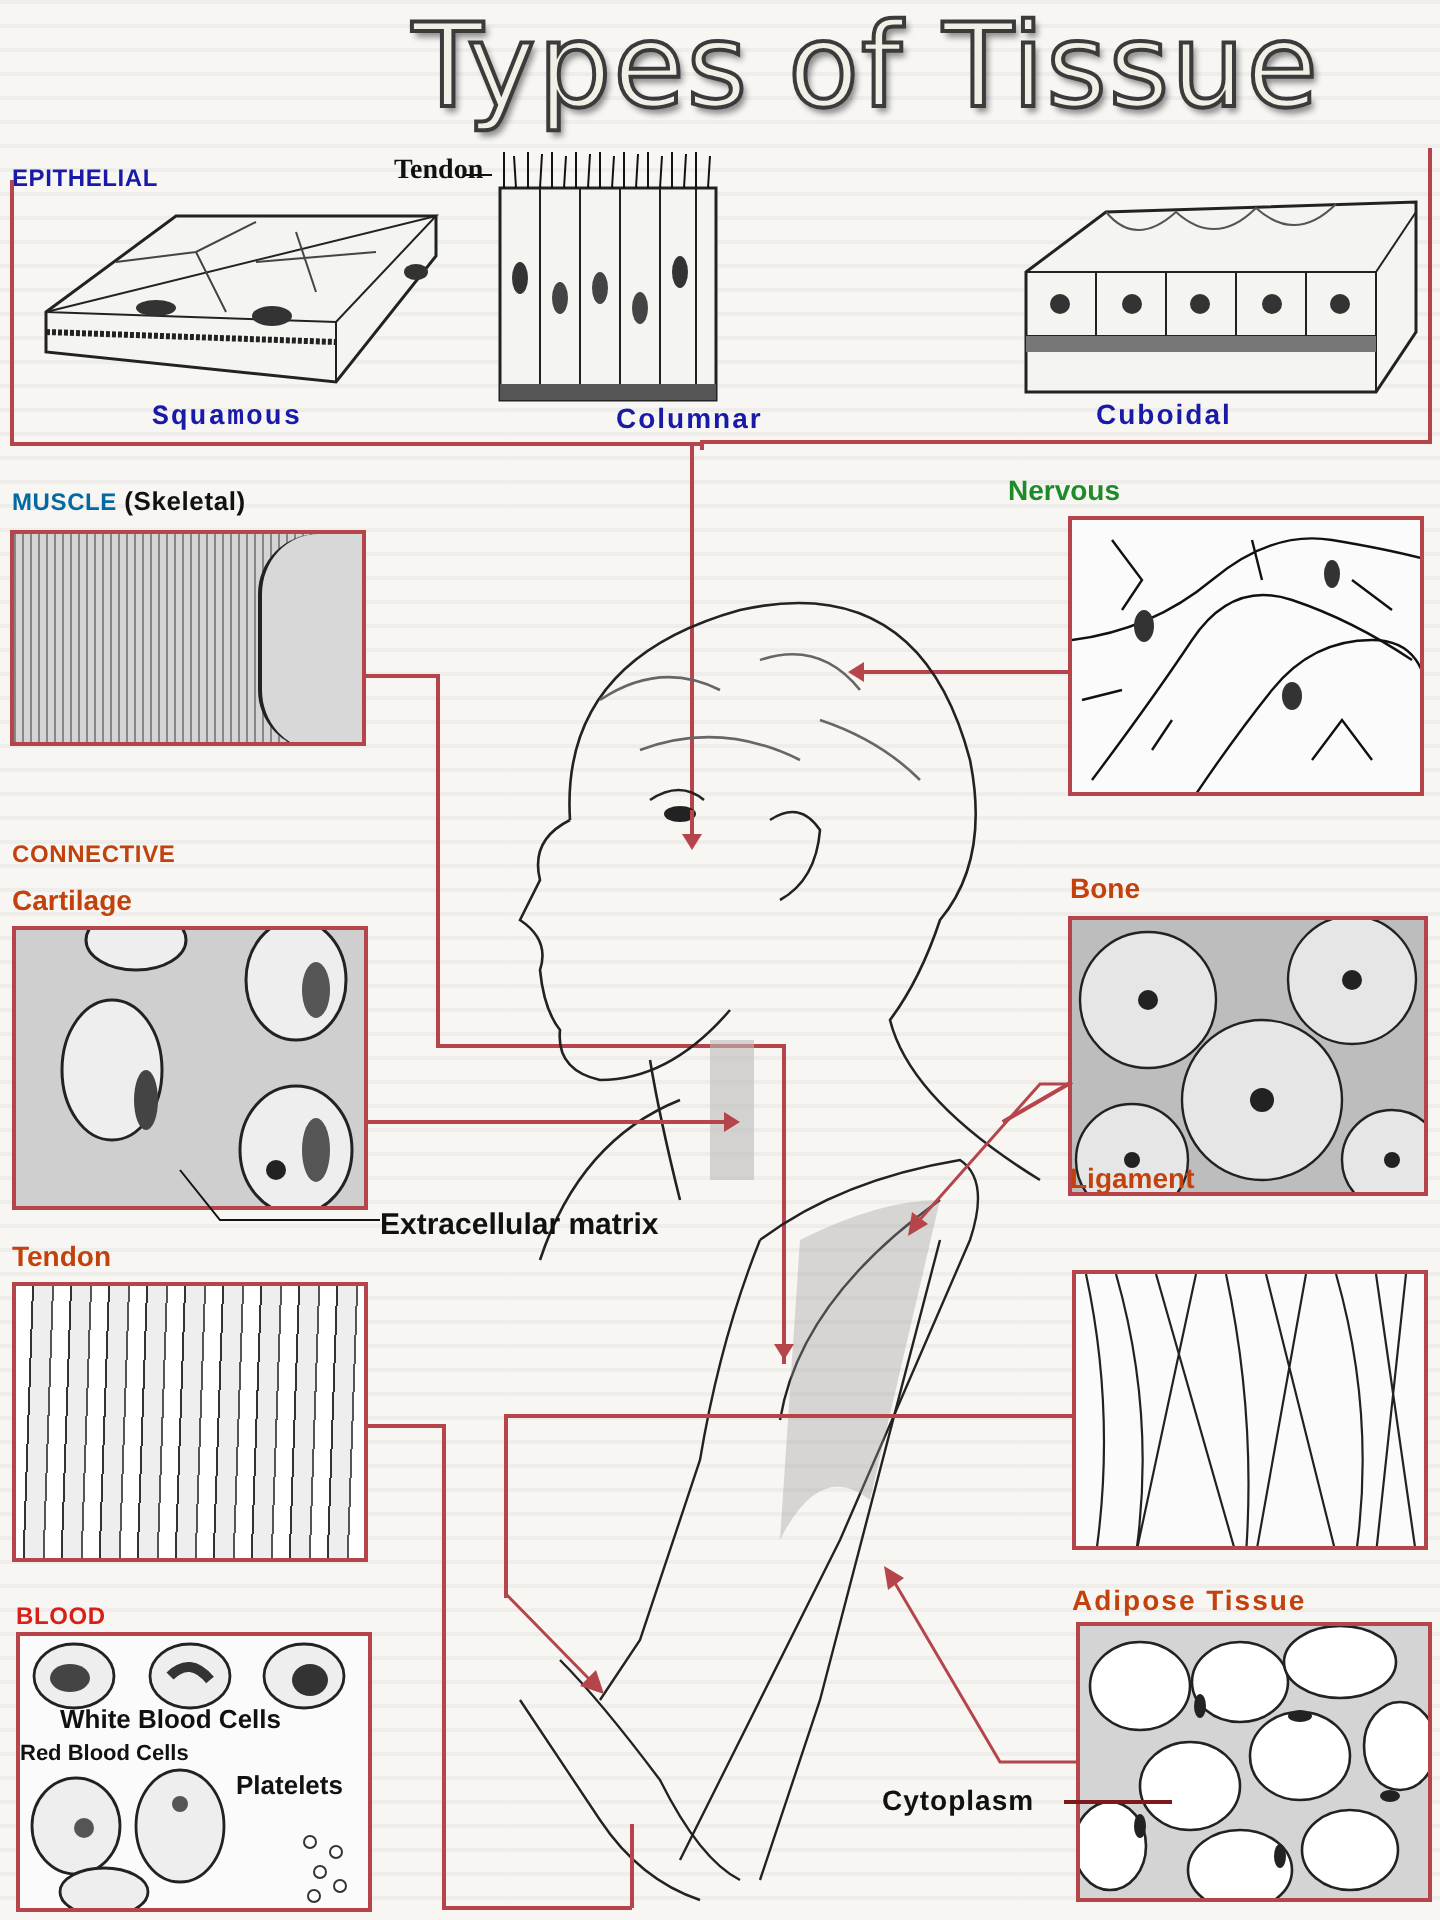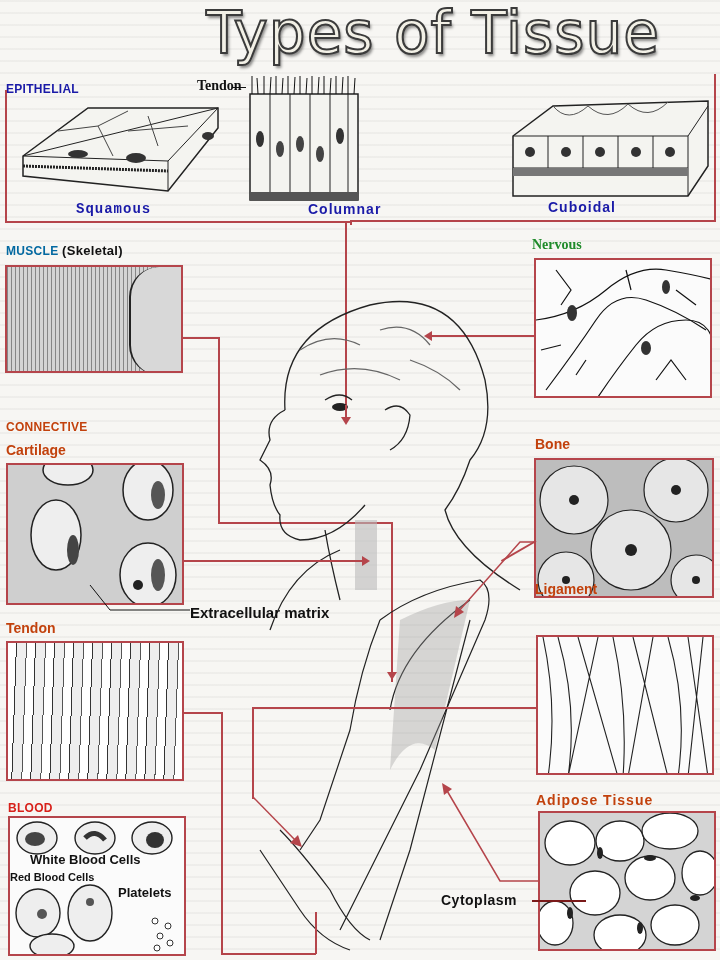--- a/index.html
+++ b/index.html
@@ -98,21 +98,21 @@
 <div class="lbl cat" style="left:6px;top:243px;"><span class="mag">MUSCLE</span> <span class="black" style="font-size:13px;">(Skeletal)</span></div>
 <div class="panel" style="left:5px;top:265px;width:178px;height:108px;background:#e4e4e4;">
   <div style="position:absolute;inset:0;background:repeating-linear-gradient(90deg,#555 0 1px,#ccc 1px 4px),repeating-linear-gradient(0deg,transparent 0 30px,#111 30px 32px);opacity:0.65;"></div>
   <div style="position:absolute;right:0;top:0;width:50px;height:108px;background:#d8d8d8;border-left:2px solid #222;border-radius:30px 0 0 30px;"></div>
 </div>
 <div class="line" style="left:183px;top:337px;width:36px;height:2px;"></div>
 <div class="line" style="left:218px;top:337px;width:2px;height:186px;"></div>
 <div class="line" style="left:218px;top:522px;width:174px;height:2px;"></div>
 <div class="line" style="left:391px;top:522px;width:2px;height:160px;"></div>
 
-<div class="lbl green sub" style="left:532px;top:237px;font-family:Liberation Serif, serif;">Nervous</div>
+<div class="lbl green sub" style="left:504px;top:237px;">Nervous</div>
 <div class="panel" style="left:534px;top:258px;width:178px;height:140px;">
   <svg style="left:0;top:0;" width="178" height="140">
     <g stroke="#111" fill="none" stroke-width="1.2">
       <path d="M0,60 Q40,55 70,30 T130,10 T178,20"></path>
       <path d="M10,130 Q40,90 60,60 T110,40 T170,70"></path>
       <path d="M60,140 Q80,110 100,85 T150,60 T178,100"></path>
       <path d="M20,10 L35,30 L25,45 M50,100 L40,115 M120,120 L135,100 L150,120 M140,30 L160,45 M90,10 L95,30 M5,90 L25,85"></path>
     </g>
     <ellipse cx="36" cy="53" rx="5" ry="8" fill="#333"></ellipse>
     <ellipse cx="110" cy="88" rx="5" ry="7" fill="#333"></ellipse>

